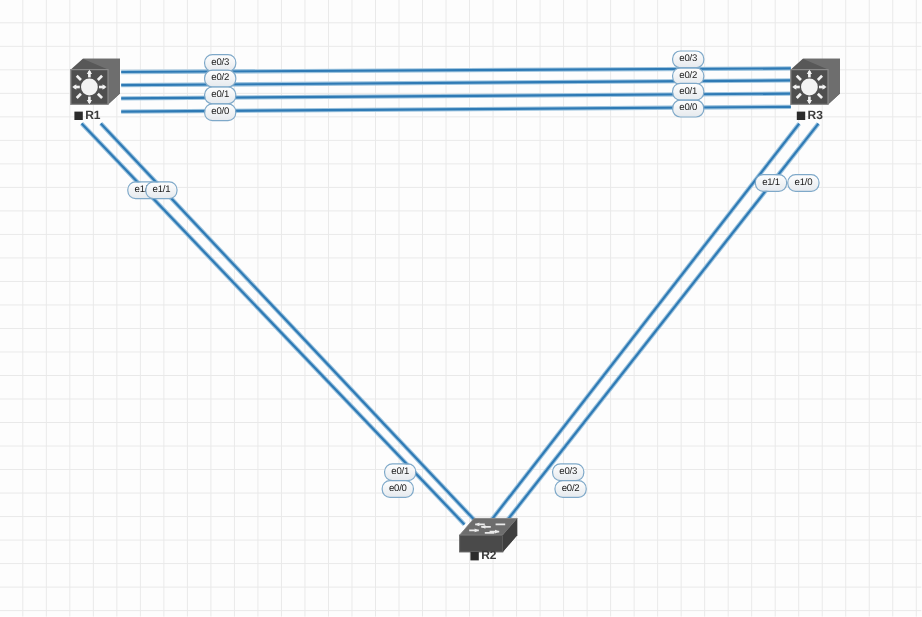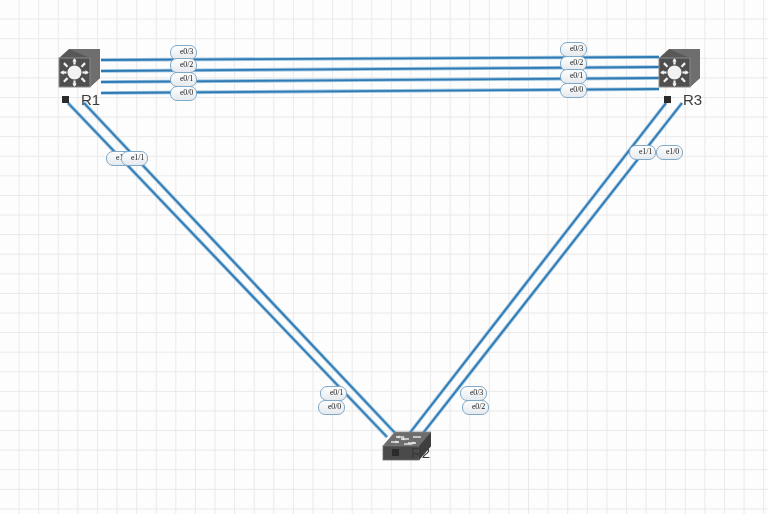--- a/index.html
+++ b/index.html
@@ -17,42 +17,42 @@
       linear-gradient(to bottom, #e9e9e9 1px, transparent 1px);
     background-size:19.6px 19.6px;
     background-position:-1px -1px;
   }
   #links{position:absolute;left:0;top:0;width:768px;height:514px;}
   .node{position:absolute;}
   .node-icon{position:relative;}
   .node-caption{
     position:absolute;
     white-space:nowrap;
-    font-size:15px;
-    font-weight:normal;
+    font-size:10px;
+    font-weight:bold;
     color:#3b3b3b;
     letter-spacing:0px;
-    display:flex;align-items:center;gap:12px;
+    display:flex;align-items:center;gap:2px;
   }
   .node-caption .swatch{
     display:inline-block;width:7px;height:7px;background:#2b2b2b;
   }
   .if-label{
     position:absolute;
     box-sizing:border-box;
     background:linear-gradient(to bottom,#fdfdfd 0%,#f2f4f6 50%,#e6eaee 100%);
     border:1px solid #7fa9c9;
     border-radius:7px;
     font-size:8px;
     line-height:11px;
     height:15px;
     color:#1b1b1b;
-    text-align:right;
+    text-align:center;
     padding:0 3px;
-    font-family:Liberation Serif, serif;
+    font-family:Liberation Sans, sans-serif;
     letter-spacing:-0.2px;
     overflow:hidden;
   }
 </style>
 </head>
 <body>
 
 <div id="canvas">
 
   <svg id="links" viewBox="0 0 768 514" xmlns="http://www.w3.org/2000/svg">
@@ -151,21 +151,21 @@
       </g>
       <g fill="#eaeaea">
         <polygon points="17,14 13.5,12.4 13.5,15.6"></polygon>
         <polygon points="19,11 22.5,9.4 22.5,12.6"></polygon>
         <polygon points="14,9 17.5,7.4 17.5,10.6"></polygon>
         <polygon points="34,15 30.5,13.4 30.5,16.6"></polygon>
       </g>
     </g>
   </svg></div>
       </div>
-      <div class="node-caption" style="left: 392px; top: 444px; justify-content: space-between;">
+      <div class="node-caption" style="left: 392px; top: 458px; justify-content: space-between;">
         <span class="swatch"></span>
         <span>R2</span>
       </div>
     </div>
 
   <div id="labels-layer">
       <div class="if-label" style="left: 170px; top: 45px; width: 27px; z-index: 3;">e0/3</div>
       <div class="if-label" style="left: 170px; top: 58px; width: 27px; z-index: 3;">e0/2</div>
       <div class="if-label" style="left: 170px; top: 72px; width: 27px; z-index: 3;">e0/1</div>
       <div class="if-label" style="left: 170px; top: 86px; width: 27px; z-index: 3;">e0/0</div>

